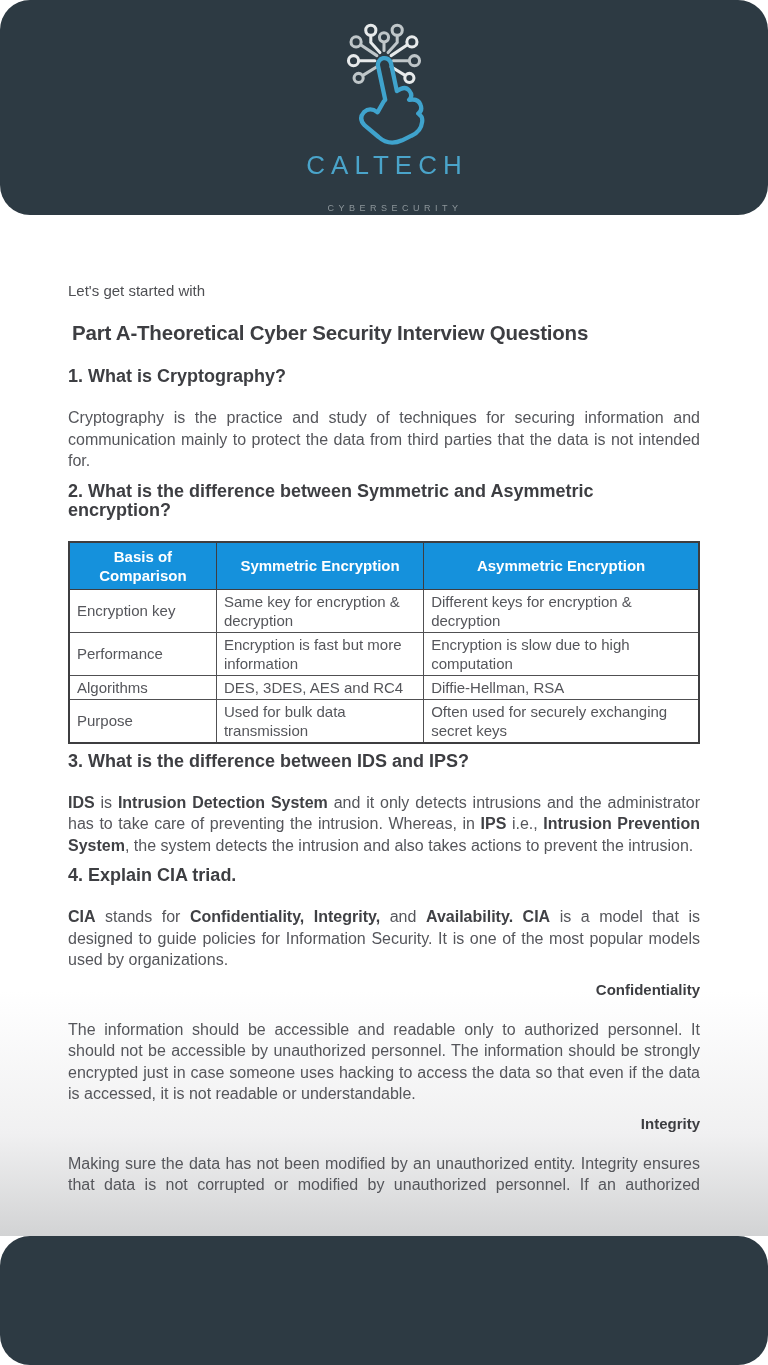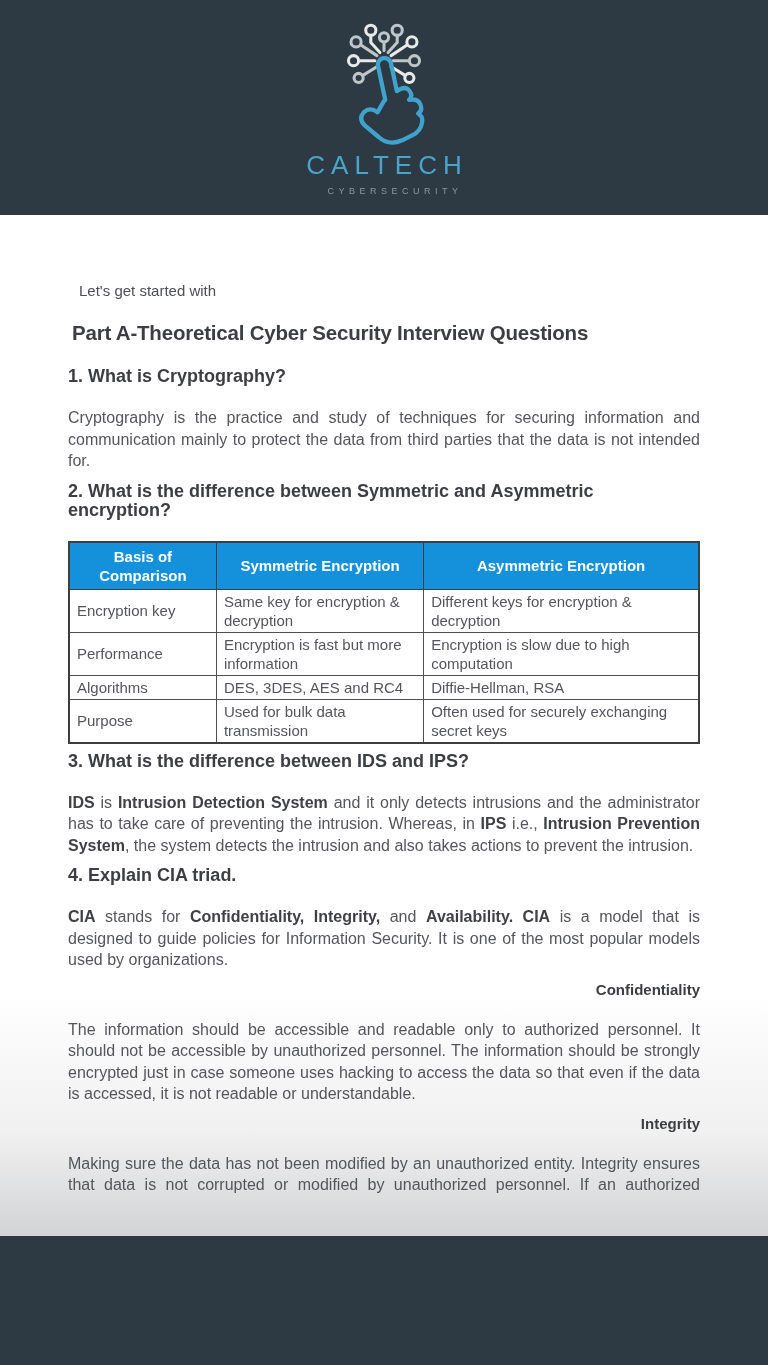--- a/index.html
+++ b/index.html
@@ -13,40 +13,40 @@
     --heading_text:#3d3e42;
     --body_text:#55565b;
     --border_dark:#3e3e40;
   }
   *{margin:0;padding:0;box-sizing:border-box;}
   html,body{background:#ffffff;}
   body{font-family:"Liberation Sans", sans-serif;}
   .screen{width:768px;height:1365px;margin:0 auto;overflow:hidden;background:#fff;}
 
   
-  .band{width:100%;background:var(--band,#2d3a43);}
+  .band{width:100%;background:var(--band,#2d3a43);border-radius:30px;}
   .band.top{height:215px;}
   .band.bottom{height:129px;}
 
   
   .logo{padding-top:14px;text-align:center;}
   .logo svg{display:block;margin:0 auto;}
   .logo .circuit-light{stroke:var(--circuit_light);stroke-width:3;fill:none;stroke-linecap:round;}
   .logo .circuit-gray{stroke:var(--circuit_gray);stroke-width:3;fill:none;stroke-linecap:round;}
   .logo .hand{stroke:var(--hand);stroke-width:4.2;fill:none;stroke-linecap:round;stroke-linejoin:round;}
   .brand{color:var(--brand,#4aa4ca);font-size:26px;letter-spacing:6px;padding-left:6px;margin-top:2px;font-weight:400;}
-  .tagline{color:var(--tagline,#8d969b);font-size:9px;letter-spacing:4.5px;padding-left:22px;margin-top:5px;font-weight:400;}
+  .tagline{color:var(--tagline,#8d969b);font-size:9px;letter-spacing:4.5px;padding-left:22px;margin-top:22px;font-weight:400;}
 
   
   .page{
     width:768px;height:1021px;
     padding:67px 68px 0 68px;
     background:linear-gradient(180deg,#ffffff 0%,#ffffff 76%,#f0f0f1 90%,#d2d3d4 100%);
   }
-  .intro{font-size:15px;color:#4e4f53;margin:0 0 21px 11px;}
+  .intro{font-size:15px;color:#4e4f53;margin:0 0 21px 0;}
   h1{font-size:20.5px;font-weight:bold;color:var(--heading_text);letter-spacing:-0.2px;white-space:nowrap;margin:0 0 21px 4px;line-height:26px;}
   .qh{font-size:18px;font-weight:bold;color:var(--heading_text);margin:8px 0 21px 0;line-height:19px;}
   p.body{font-size:16px;color:var(--body_text);text-align:justify;line-height:21.5px;margin:0 0 10px 0;}
   p.body b{color:#404145;}
   p.justify-last{text-align-last:justify;}
   h3.sub{font-size:15px;font-weight:bold;color:var(--heading_text);margin:8px 0 20px 0;line-height:18px;text-align:right;}
 
   
   table.cmp{width:100%;border-collapse:collapse;border:2px solid var(--border_dark);margin:0 0 0 0;}
   table.cmp col.c1{width:23.4%;}

